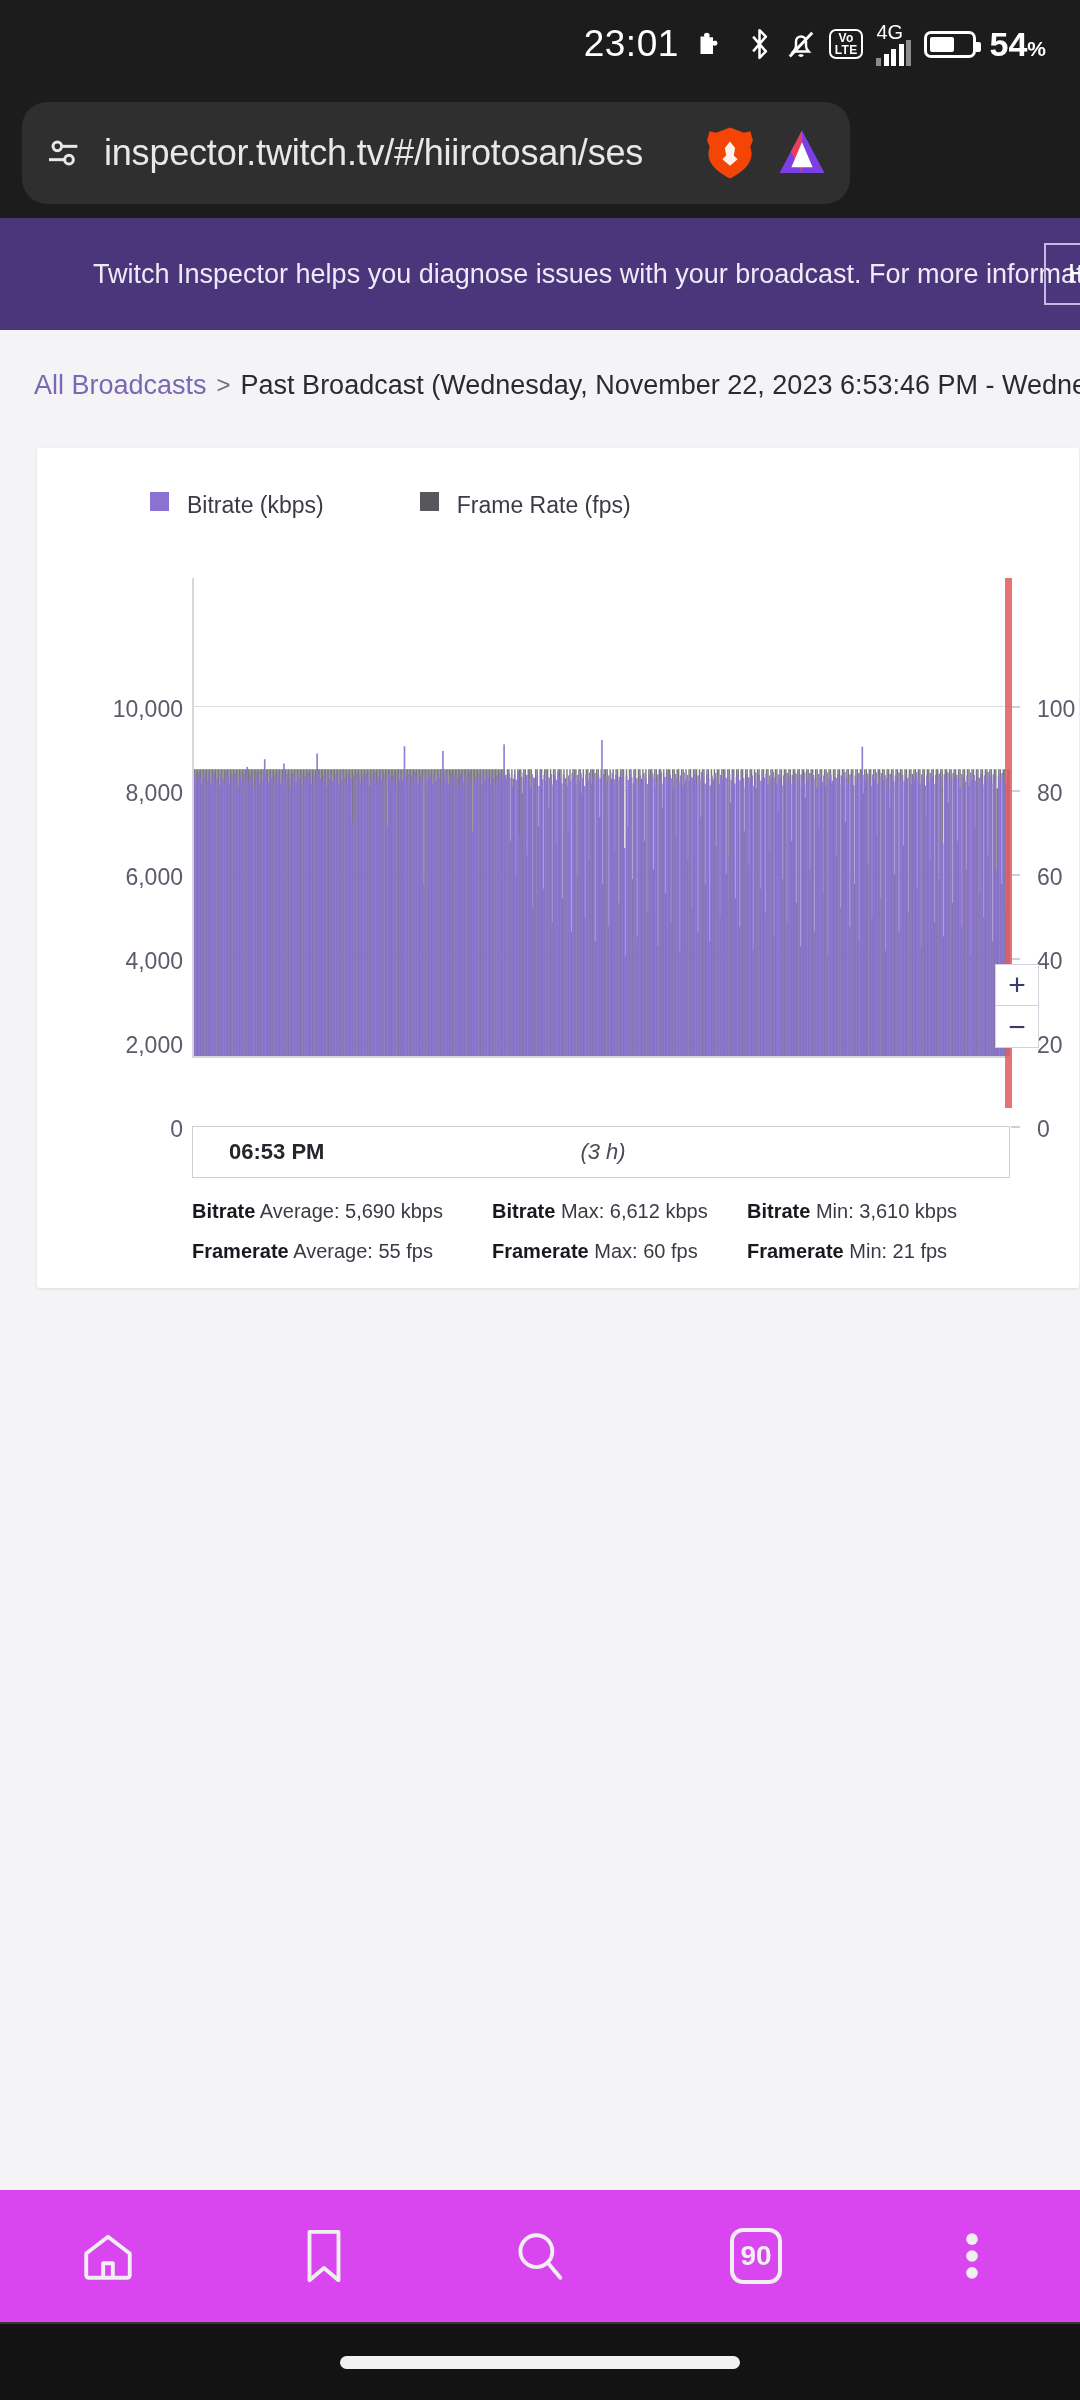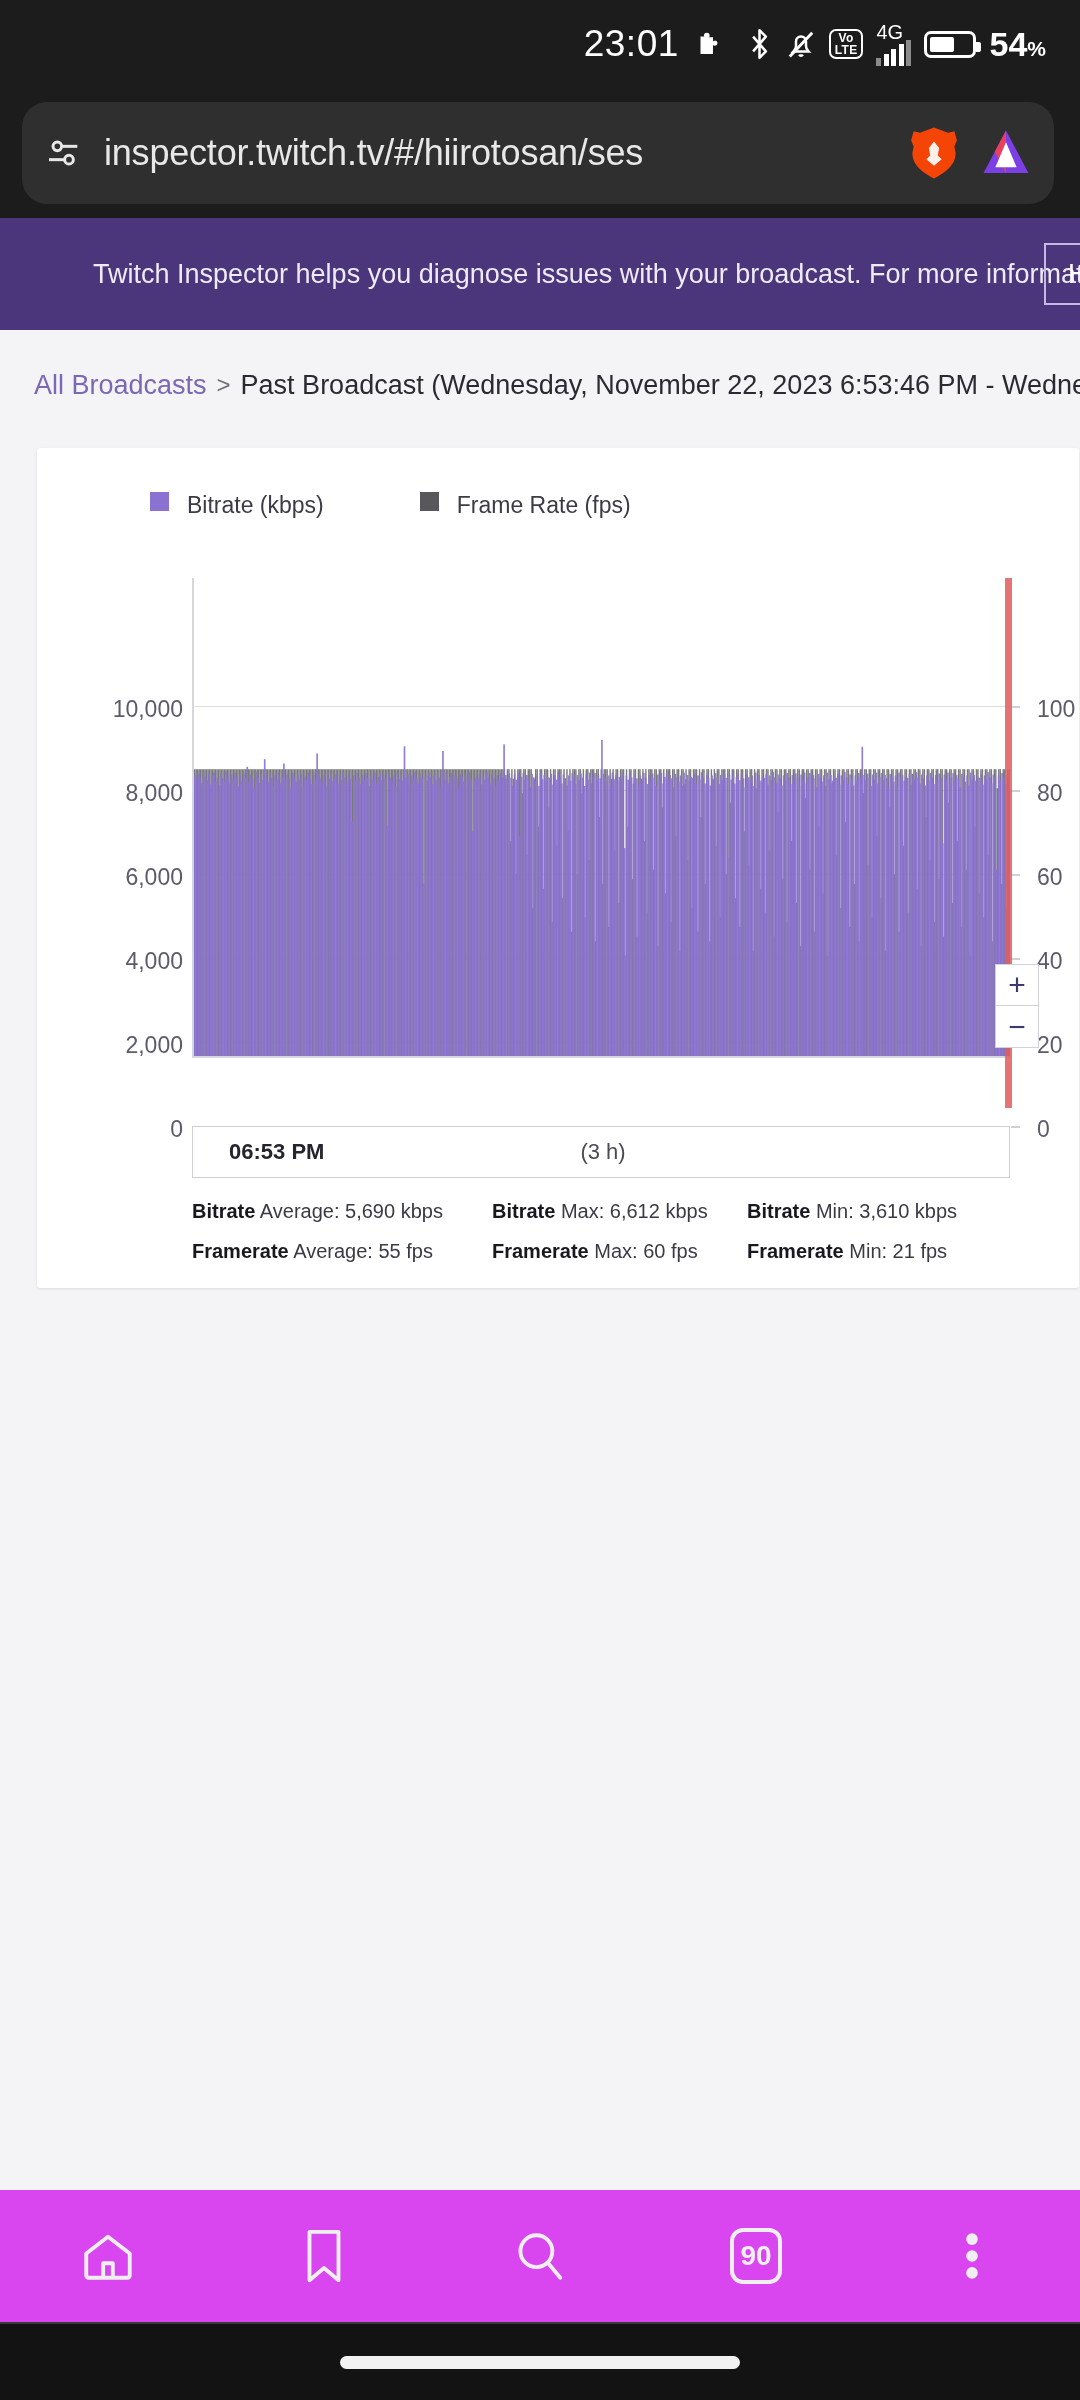--- a/index.html
+++ b/index.html
@@ -45,21 +45,21 @@
   .battery b { display: block; height: 15px; margin-left: 3px; background: #fff; border-radius: 2px; }
   .batt-text { font-size: 34px; font-weight: 600; }
   .batt-pct { font-size: 21px; }
 
   
   .urlbar-zone {
     position: absolute; top: 88px; left: 0; width: 1080px; height: 130px;
     background: #1c1c1c;
   }
   .urlbar {
-    position: absolute; top: 14px; left: 22px; width: 1032px; height: 102px;
+    position: absolute; top: 14px; left: 22px; width: 828px; height: 102px;
     background: #2f2f2f; border-radius: 25px;
     display: flex; align-items: center; padding: 0 22px; gap: 20px;
   }
   .url-text {
     flex: 1; color: #e8e8e8; font-size: 36px; white-space: nowrap;
     overflow: hidden; letter-spacing: -0.2px;
   }
 
   
   .banner {
@@ -124,21 +124,21 @@
   }
   .zoomctl div:first-child { border-bottom: 1px solid #d2d2dc; }
 
   
   .rangebar {
     position: absolute; top: 678px; left: 155px; width: 818px; height: 52px;
     border: 1px solid #cfcfd8; background: #fff;
     display: flex; align-items: center; position: absolute; padding-left: 22px;
   }
   .range-start { font-size: 22px; font-weight: bold; color: #25252e; margin-left: 14px; }
-  .range-dur { font-size: 22px; color: #4a4a55; margin-left: 256px; }
+  .range-dur { font-size: 22px; font-style: italic; color: #4a4a55; margin-left: 256px; }
 
   
   .stats { position: absolute; top: 752px; left: 155px; width: 830px; }
   .stat-row { display: flex; margin-bottom: 17px; }
   .stat { font-size: 20px; color: #3a3a45; white-space: nowrap; }
   .stat b { color: #18181f; font-weight: bold; }
   .stat-row .stat:nth-child(1) { width: 300px; }
   .stat-row .stat:nth-child(2) { width: 255px; }
 
   

